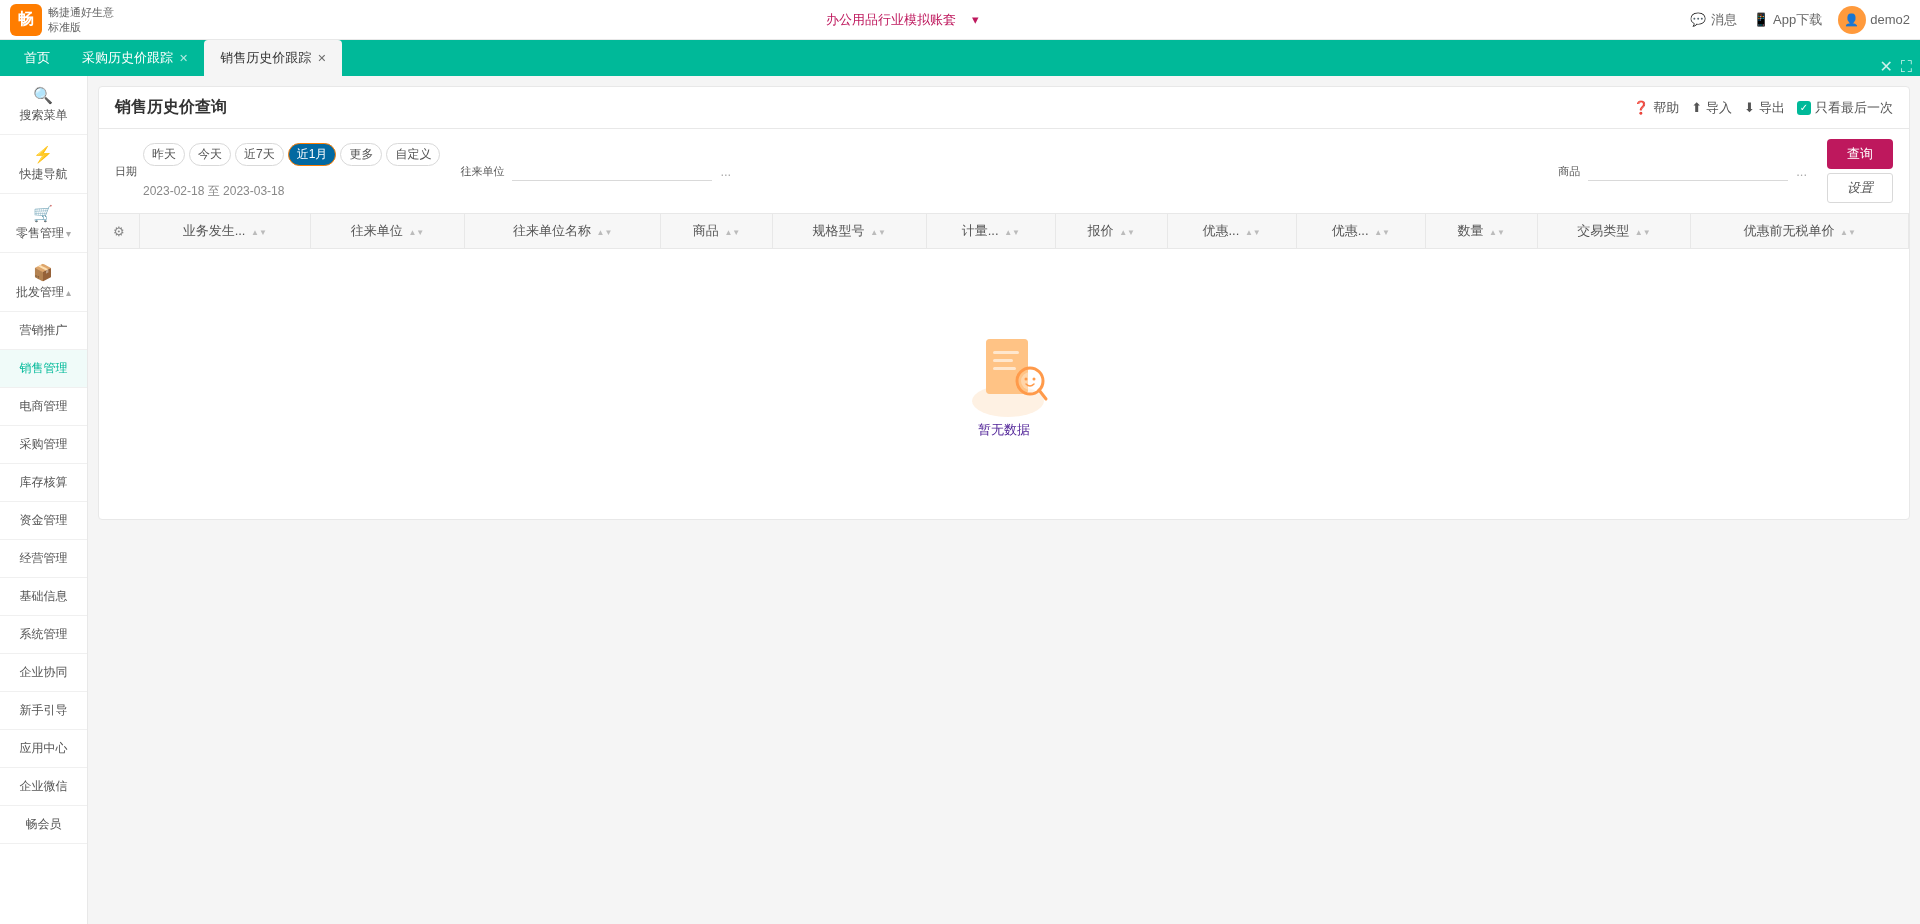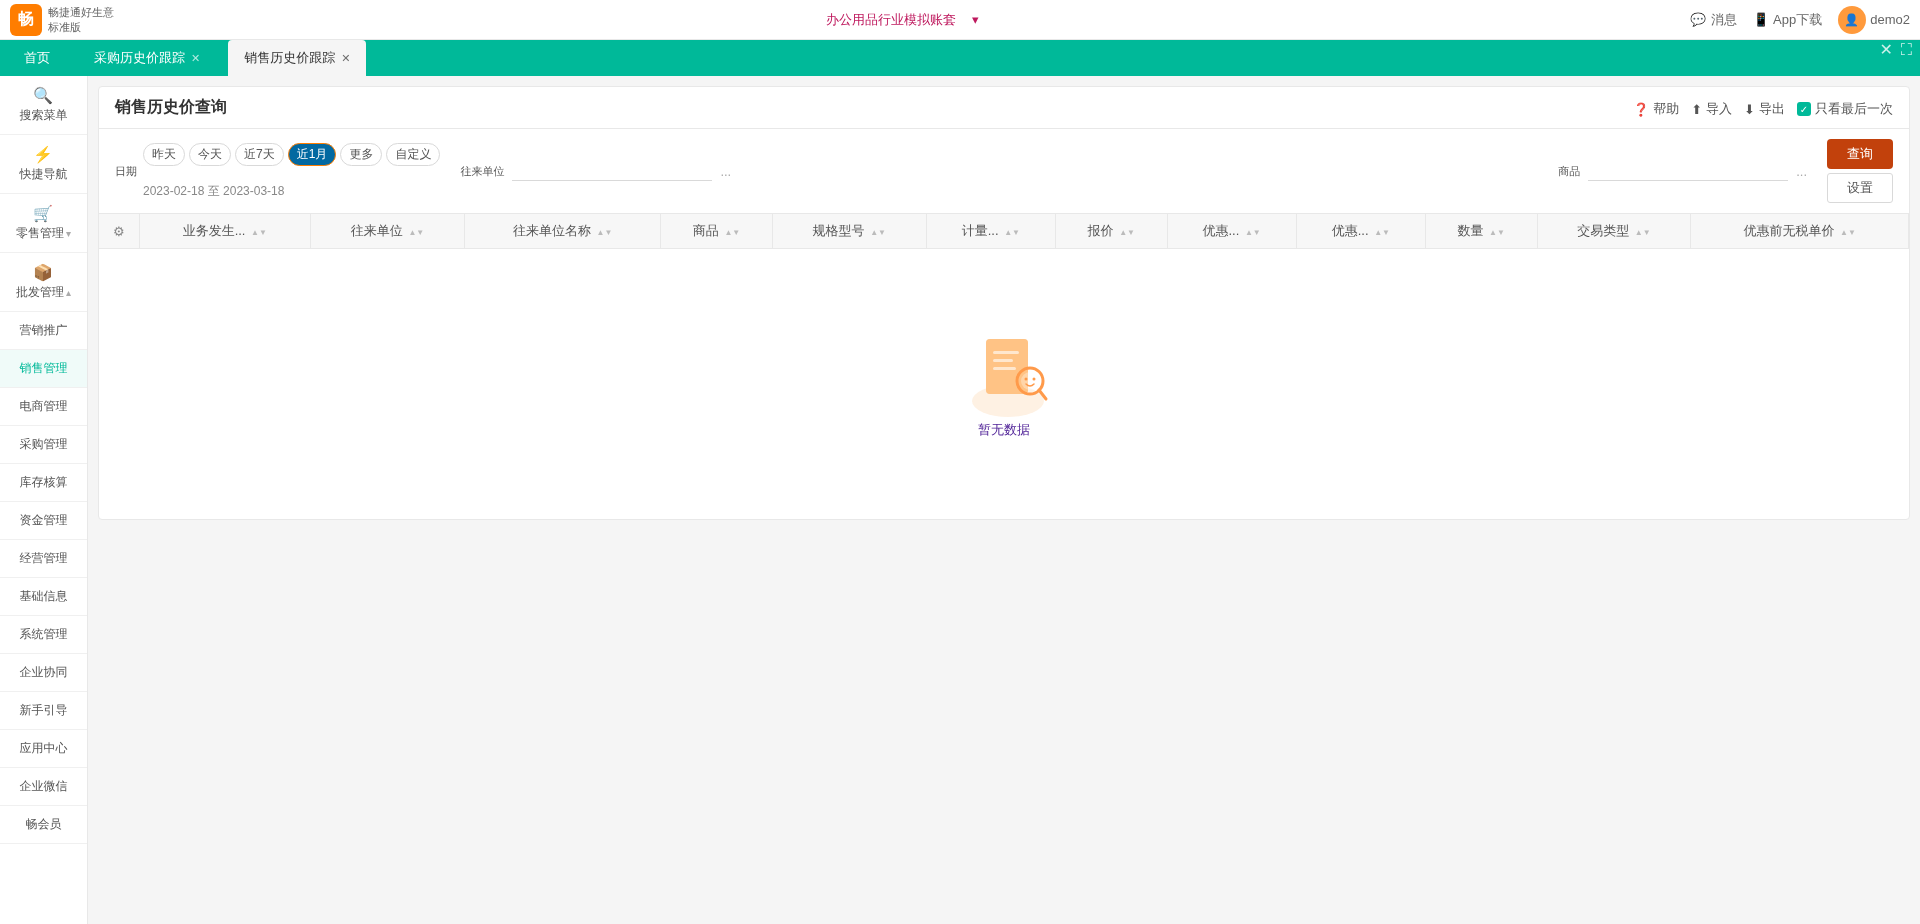--- a/index.html
+++ b/index.html
@@ -33,23 +33,23 @@
       background: #ff9a3c;
       display: flex; align-items: center; justify-content: center;
       color: white; font-size: 12px;
     }
 
     
     .tab-bar {
       height: 36px;
       background: #00b999;
       display: flex;
-      align-items: flex-start;
+      align-items: flex-end;
       padding: 0 8px;
-      gap: 12px;
+      gap: 0;
     }
     .tab-item {
       height: 36px;
       padding: 0 16px;
       display: flex; align-items: center; gap: 6px;
       cursor: pointer;
       color: white;
       font-size: 13px;
       position: relative;
     }
@@ -118,21 +118,21 @@
       background: #fff;
       border-radius: 4px;
       border: 1px solid #e8e8e8;
     }
 
     
     .page-header {
       padding: 10px 16px;
       border-bottom: 1px solid #e8e8e8;
       display: flex;
-      align-items: flex-end;
+      align-items: center;
       justify-content: space-between;
     }
     .page-title { font-size: 16px; font-weight: bold; color: #333; }
     .header-actions { display: flex; align-items: center; gap: 12px; font-size: 13px; color: #555; }
     .header-action-item { display: flex; align-items: center; gap: 4px; cursor: pointer; }
     .only-last-checkbox {
       width: 14px; height: 14px;
       background: #00b999;
       border-radius: 3px;
       display: flex; align-items: center; justify-content: center;
@@ -170,36 +170,37 @@
       border: none;
       border-bottom: 1px solid #d9d9d9;
       padding: 2px 4px;
       font-size: 13px;
       width: 200px;
       outline: none;
       color: #333;
     }
     .filter-dots { color: #aaa; cursor: pointer; }
     .query-btn {
-      background: #c2410c;
+      background: #be185d;
       color: white;
       border: none;
       border-radius: 4px;
       padding: 6px 20px;
       font-size: 13px;
       cursor: pointer;
     }
     .settings-btn {
       background: #fff;
       color: #555;
       border: 1px solid #d9d9d9;
       border-radius: 3px;
       padding: 5px 16px;
       font-size: 13px;
       cursor: pointer;
+      font-style: italic;
     }
     .filter-actions { display: flex; flex-direction: column; gap: 4px; margin-left: auto; }
 
     
     .table-wrapper { overflow-x: auto; }
     table {
       width: 100%;
       border-collapse: collapse;
       font-size: 13px;
     }

